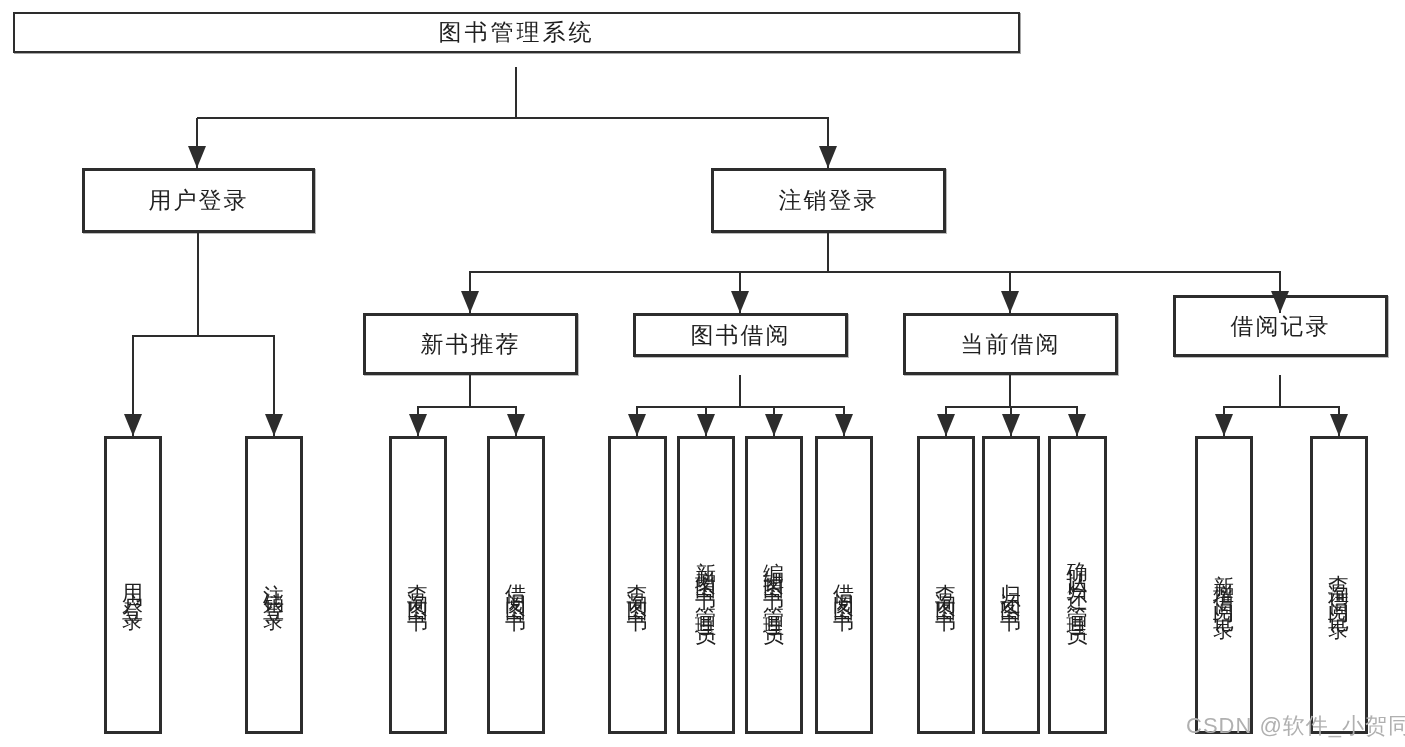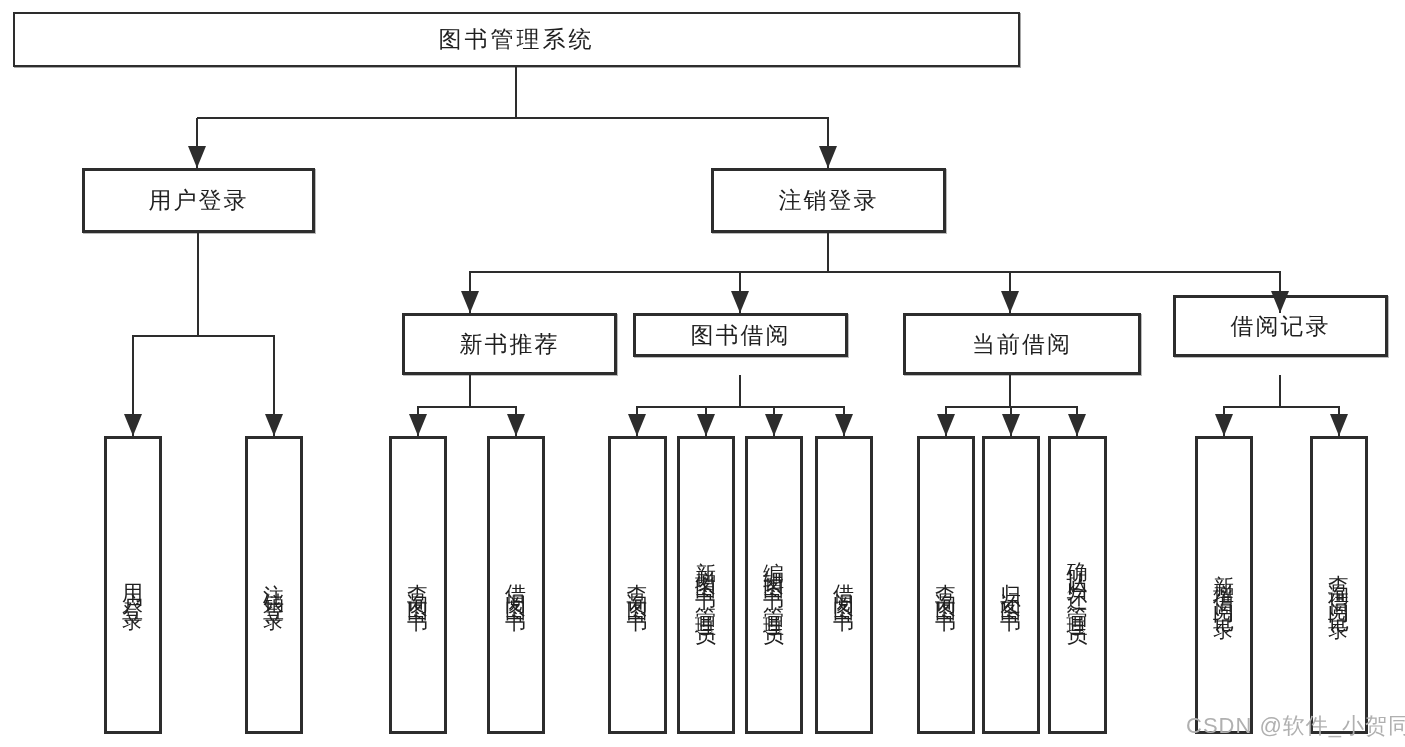--- a/index.html
+++ b/index.html
@@ -31,28 +31,28 @@
     position:absolute; left:1186px; top:711px;
     font-size:22px; color:#b0b0b0; letter-spacing:1px;
     white-space:nowrap; z-index:5;
   }
 </style>
 </head>
 <body>
 
 <div class="canvas">
 
-  <div class="box lvl0" style="left:13px; top:12px; width:1007px; height:55px;">图书管理系统</div>
+  <div class="box lvl0" style="left:13px; top:12px; width:1007px; height:41px;">图书管理系统</div>
 
   <div class="box lvl1" style="left:82px; top:168px; width:233px; height:65px;">用户登录</div>
   <div class="box lvl1" style="left:711px; top:168px; width:235px; height:65px;">注销登录</div>
 
-  <div class="box lvl2" style="left:363px; top:313px; width:215px; height:62px;margin-left:39px;">新书推荐</div>
+  <div class="box lvl2" style="left:363px; top:313px; width:215px; height:62px;">新书推荐</div>
   <div class="box lvl2" style="left:633px; top:313px; width:215px; height:44px;">图书借阅</div>
-  <div class="box lvl2" style="left:903px; top:313px; width:238px; height:62px;">当前借阅</div>
+  <div class="box lvl2" style="left:903px; top:313px; width:215px; height:62px;">当前借阅</div>
   <div class="box lvl2" style="left:1173px; top:295px; width:215px; height:62px;">借阅记录</div>
 
   <div class="box leaf" style="left:104px; top:436px; width:58px; height:298px;">用户登录</div>
   <div class="box leaf" style="left:245px; top:436px; width:58px; height:298px;">注销登录</div>
 
   <div class="box leaf" style="left:389px; top:436px; width:58px; height:298px;">查询图书</div>
   <div class="box leaf" style="left:487px; top:436px; width:58px; height:298px;">借阅图书</div>
 
   <div class="box leaf" style="left:608px; top:436px; width:59px; height:298px;">查询图书</div>
   <div class="box leaf" style="left:677px; top:436px; width:58px; height:298px;">新增图书（管理员）</div>

